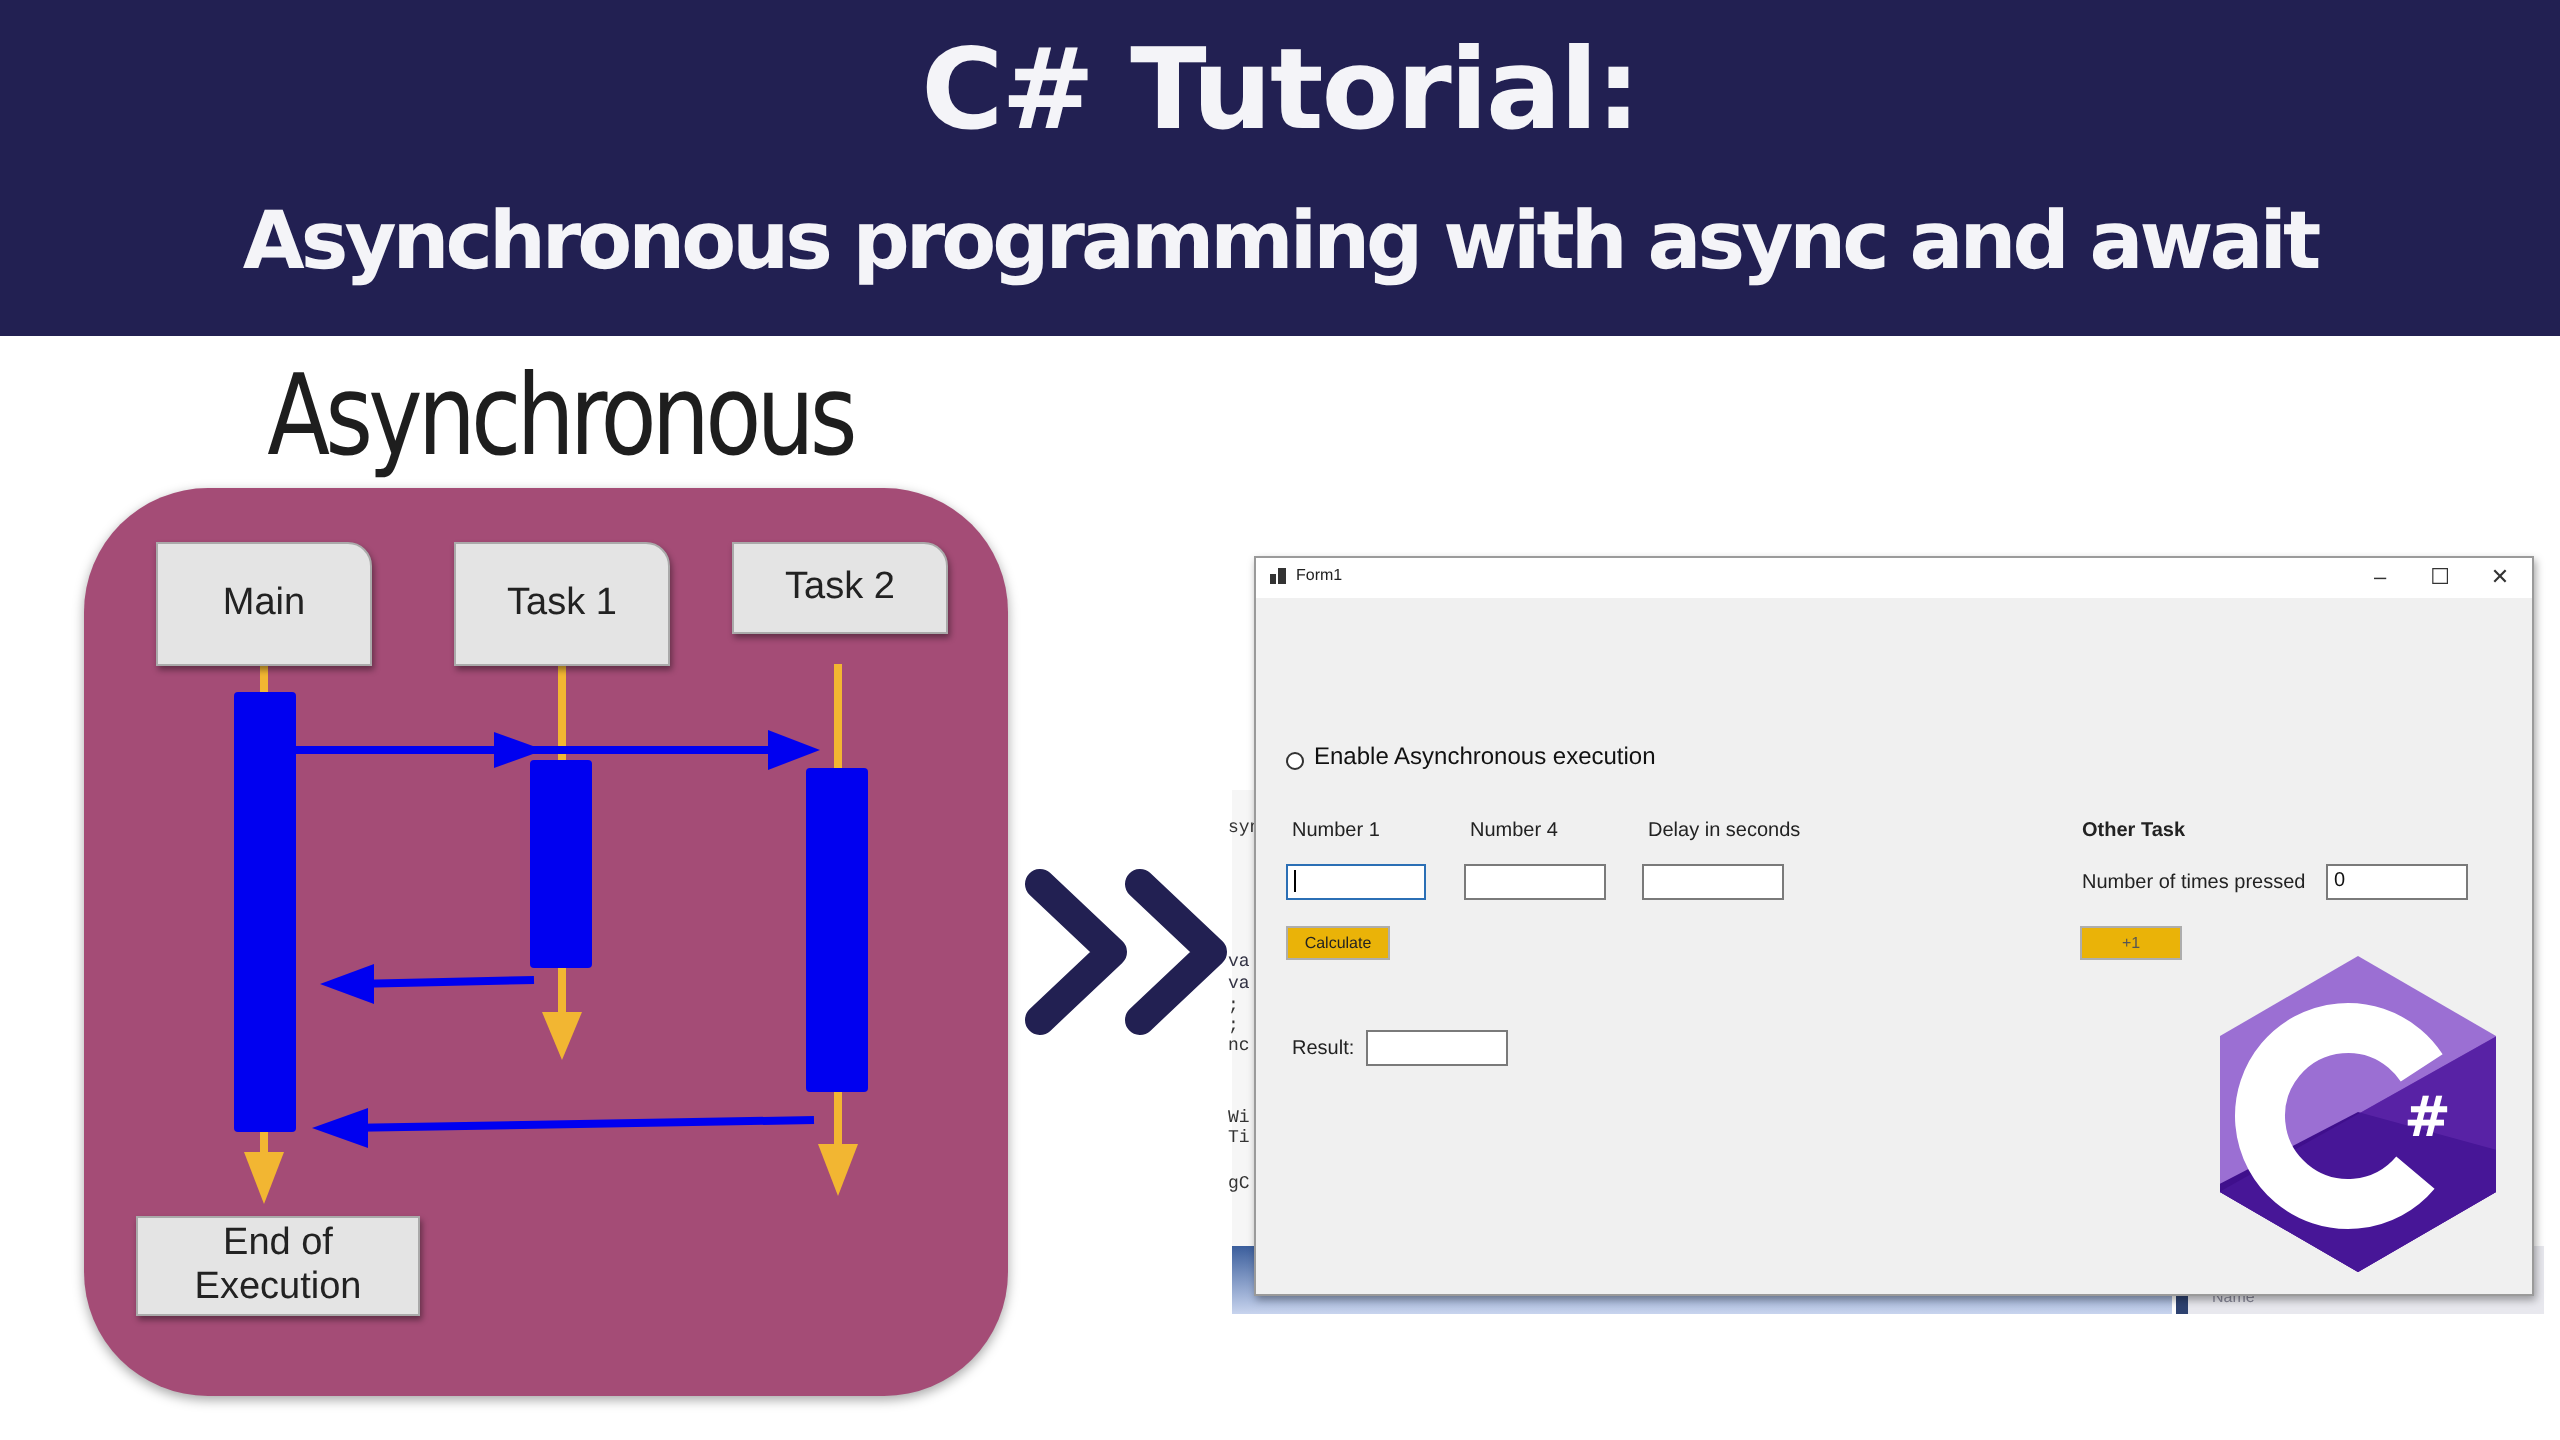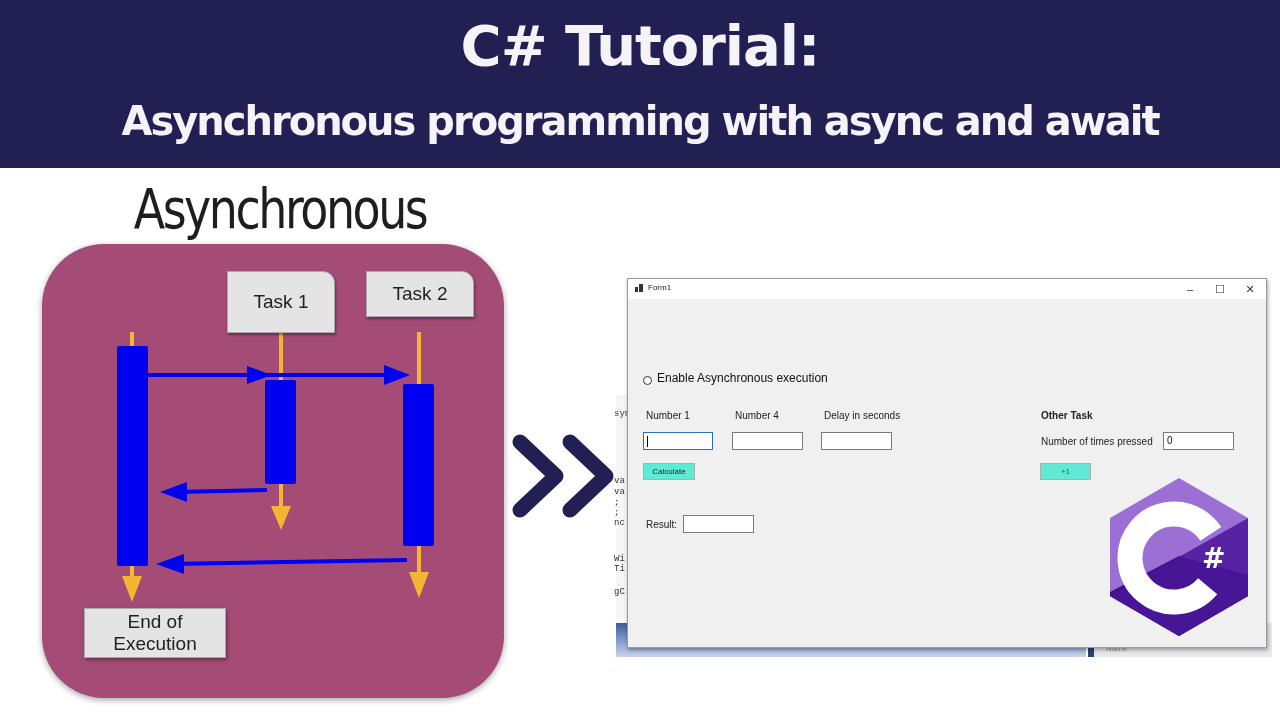--- a/index.html
+++ b/index.html
@@ -14,21 +14,21 @@
             font-family: "DejaVu Sans", sans-serif; letter-spacing: -2px; }
 
   .diagram-title { position: absolute; left: 80px; top: 176px; width: 400px; text-align: center;
             font-size: 56px; color: #1e1e1e; font-family: "DejaVu Sans", sans-serif; letter-spacing: -3px; transform: scaleX(0.82); }
 
   .diagram { position: absolute; left: 42px; top: 244px; width: 462px; height: 454px; background: #a44c76;
             border-radius: 62px; box-shadow: 0 2px 6px rgba(0,0,0,0.35); }
   .lane-box { position: absolute; background: #e4e4e4; border: 1px solid #aaa; box-shadow: 1px 2px 3px rgba(0,0,0,0.4);
             font-size: 19px; color: #222; display: flex; align-items: center; justify-content: center; text-align: center;
             border-top-right-radius: 12px; }
-  .end-box { border-top-right-radius: 0; line-height: 22px; margin-left: 16px; }
+  .end-box { border-top-right-radius: 0; line-height: 22px; }
 
   .chevrons { position: absolute; left: 508px; top: 432px; }
 
   .ide-bg { position: absolute; left: 616px; top: 395px; width: 14px; height: 262px; background: #f6f6f6; }
   .ide-code { position: absolute; left: 614px; font-family: "Liberation Mono", monospace; font-size: 9px; color: #333; }
   .ide-strip { position: absolute; left: 616px; top: 623px; width: 470px; height: 34px;
             background: linear-gradient(#3b5e9c, #c8d4ee); }
   .ide-strip2 { position: absolute; left: 1088px; top: 623px; width: 184px; height: 34px; background: #e8e8ee; border-left: 6px solid #2e4270; }
   .ide-name { position: absolute; left: 1106px; top: 644px; font-size: 8px; color: #889; }
 
@@ -42,21 +42,21 @@
   .form-heading { position: absolute; left: 0; right: 0; top: 30px; text-align: center; font-size: 29px; color: #111;
             font-family: "DejaVu Sans", sans-serif; font-weight: normal; letter-spacing: -0.5px; }
   .radio-row { position: absolute; left: 15px; top: 92px; display: flex; align-items: flex-end; font-size: 12px; color: #111; }
   .radio { width: 9px; height: 9px; border: 1px solid #333; border-radius: 50%; margin-right: 5px; background: #fff; }
 
   .lbl { position: absolute; font-size: 10px; color: #222; }
   .lbl.bold { font-weight: bold; }
   .tb { position: absolute; height: 18px; background: #fff; border: 1px solid #7a7a7a; font-size: 10px; padding: 2px 3px; color: #111; }
   .tb.focus { border-color: #2b6fb5; }
   .tb .caret { display: inline-block; width: 1px; height: 11px; background: #000; vertical-align: middle; }
-  .btn { position: absolute; height: 17px; background: #5eead4; border: 1px solid #adadad; font-size: 8px; color: #222;
+  .btn { position: absolute; height: 17px; background: #eab308; border: 1px solid #adadad; font-size: 8px; color: #222;
             display: flex; align-items: center; justify-content: center; }
   .logo { position: absolute; left: 1106px; top: 476px; }
 </style>
 </head>
 <body>
 
 <div class="banner">
   <div class="line1">C# Tutorial:</div>
   <div class="line2">Asynchronous programming with async and await</div>
 </div>
@@ -78,20 +78,21 @@
 
     <line x1="106" y1="131" x2="362" y2="131" stroke="#0000f0" stroke-width="4"></line>
     <polygon points="205,122 230,131 205,140" fill="#0000f0"></polygon>
     <polygon points="342,121 368,131 342,141" fill="#0000f0"></polygon>
 
     <line x1="225" y1="246" x2="135" y2="248" stroke="#0000f0" stroke-width="4"></line>
     <polygon points="145,238 118,248 145,258" fill="#0000f0"></polygon>
     <line x1="365" y1="316" x2="130" y2="320" stroke="#0000f0" stroke-width="4"></line>
     <polygon points="142,310 114,320 142,330" fill="#0000f0"></polygon>
   </svg>
+  <div class="lane-box" style="left:36px;top:27px;width:108px;height:62px;">Main</div>
   <div class="lane-box" style="left:185px;top:27px;width:108px;height:62px;">Task 1</div>
   <div class="lane-box" style="left:324px;top:27px;width:108px;height:46px;">Task 2</div>
   <div class="lane-box end-box" style="left:26px;top:364px;width:142px;height:50px;flex-direction:column;">
     <span>End of</span>
     <span>Execution</span>
   </div>
 </div>
 
 <svg class="chevrons" width="110" height="90">
   <polyline points="12,10 48,44 12,78" fill="none" stroke="#222052" stroke-width="15" stroke-linecap="round" stroke-linejoin="round"></polyline>

